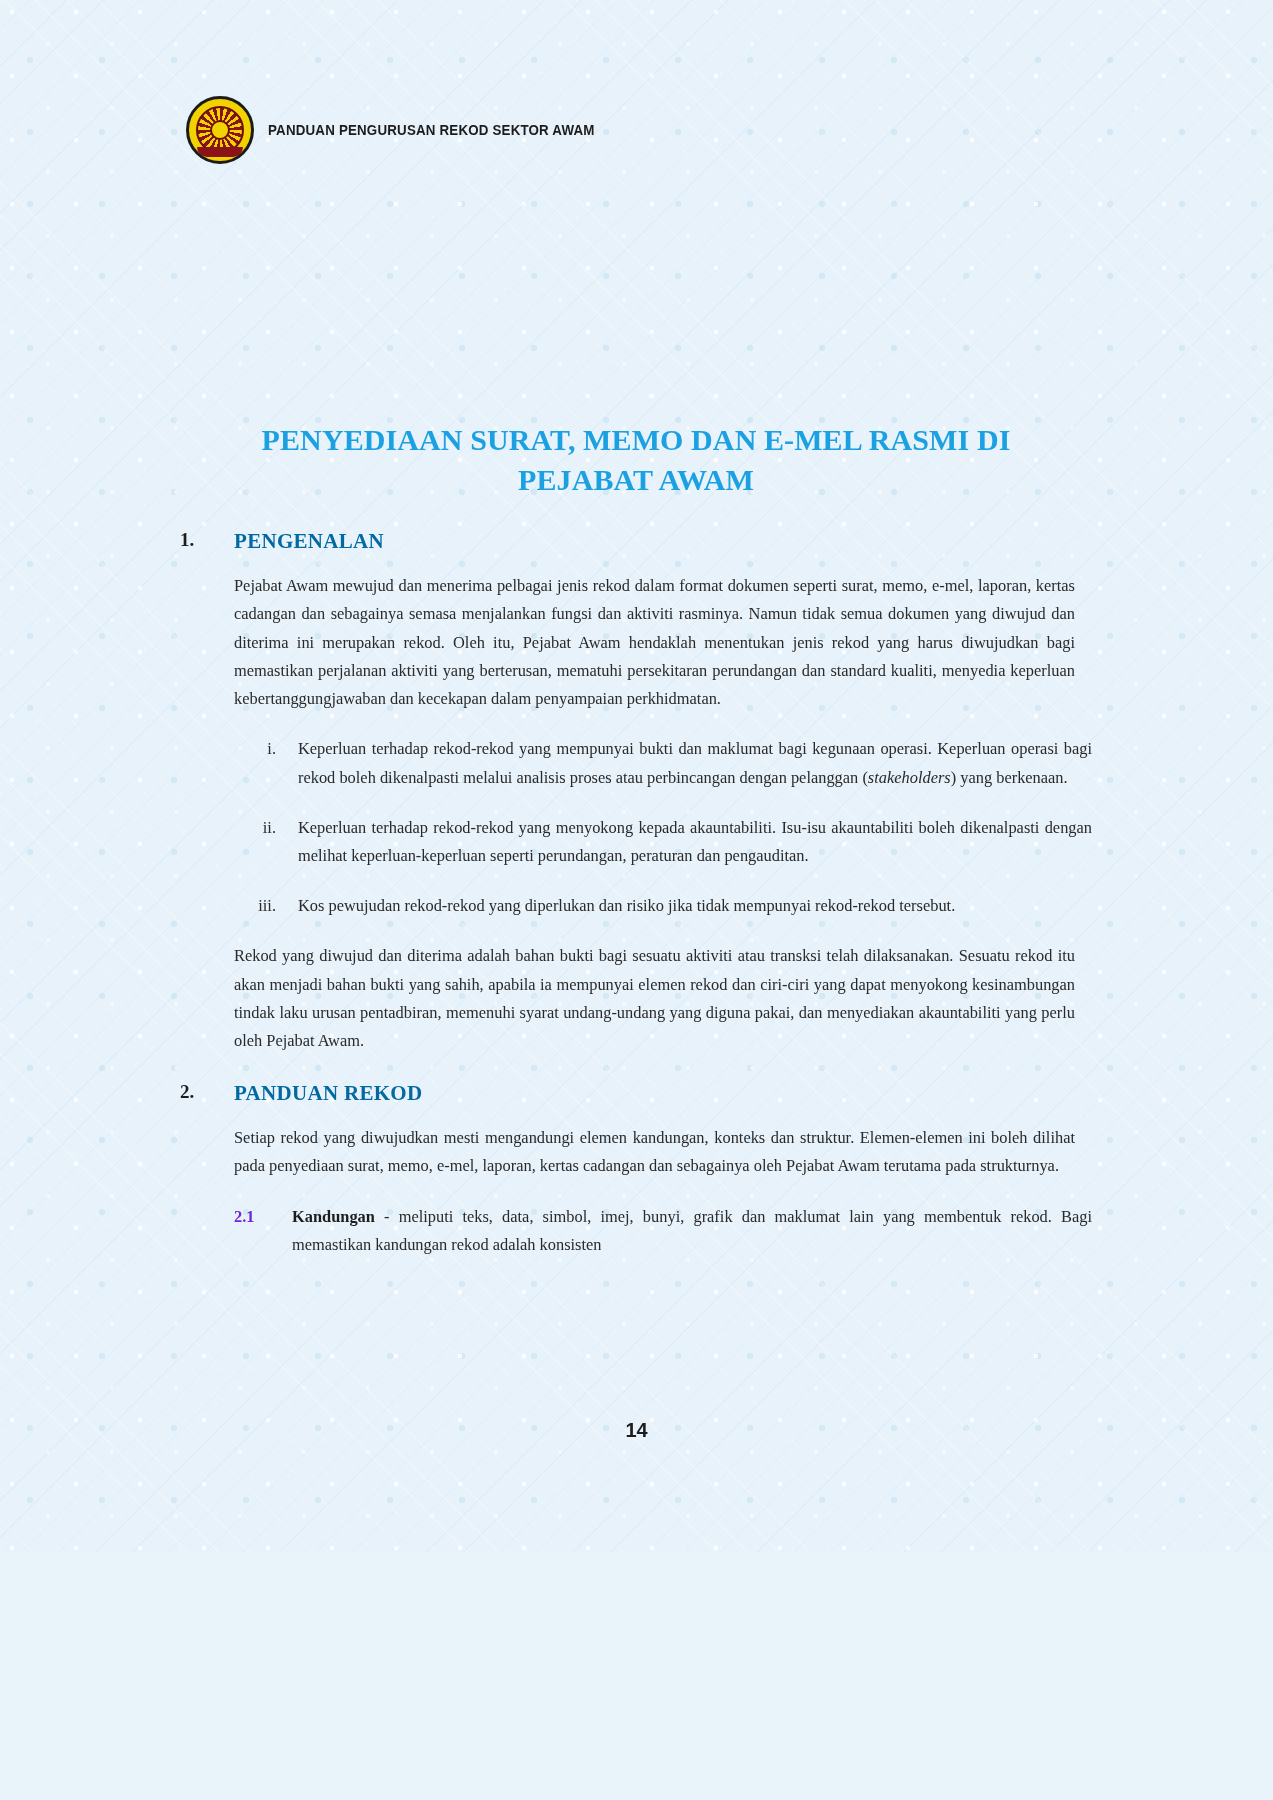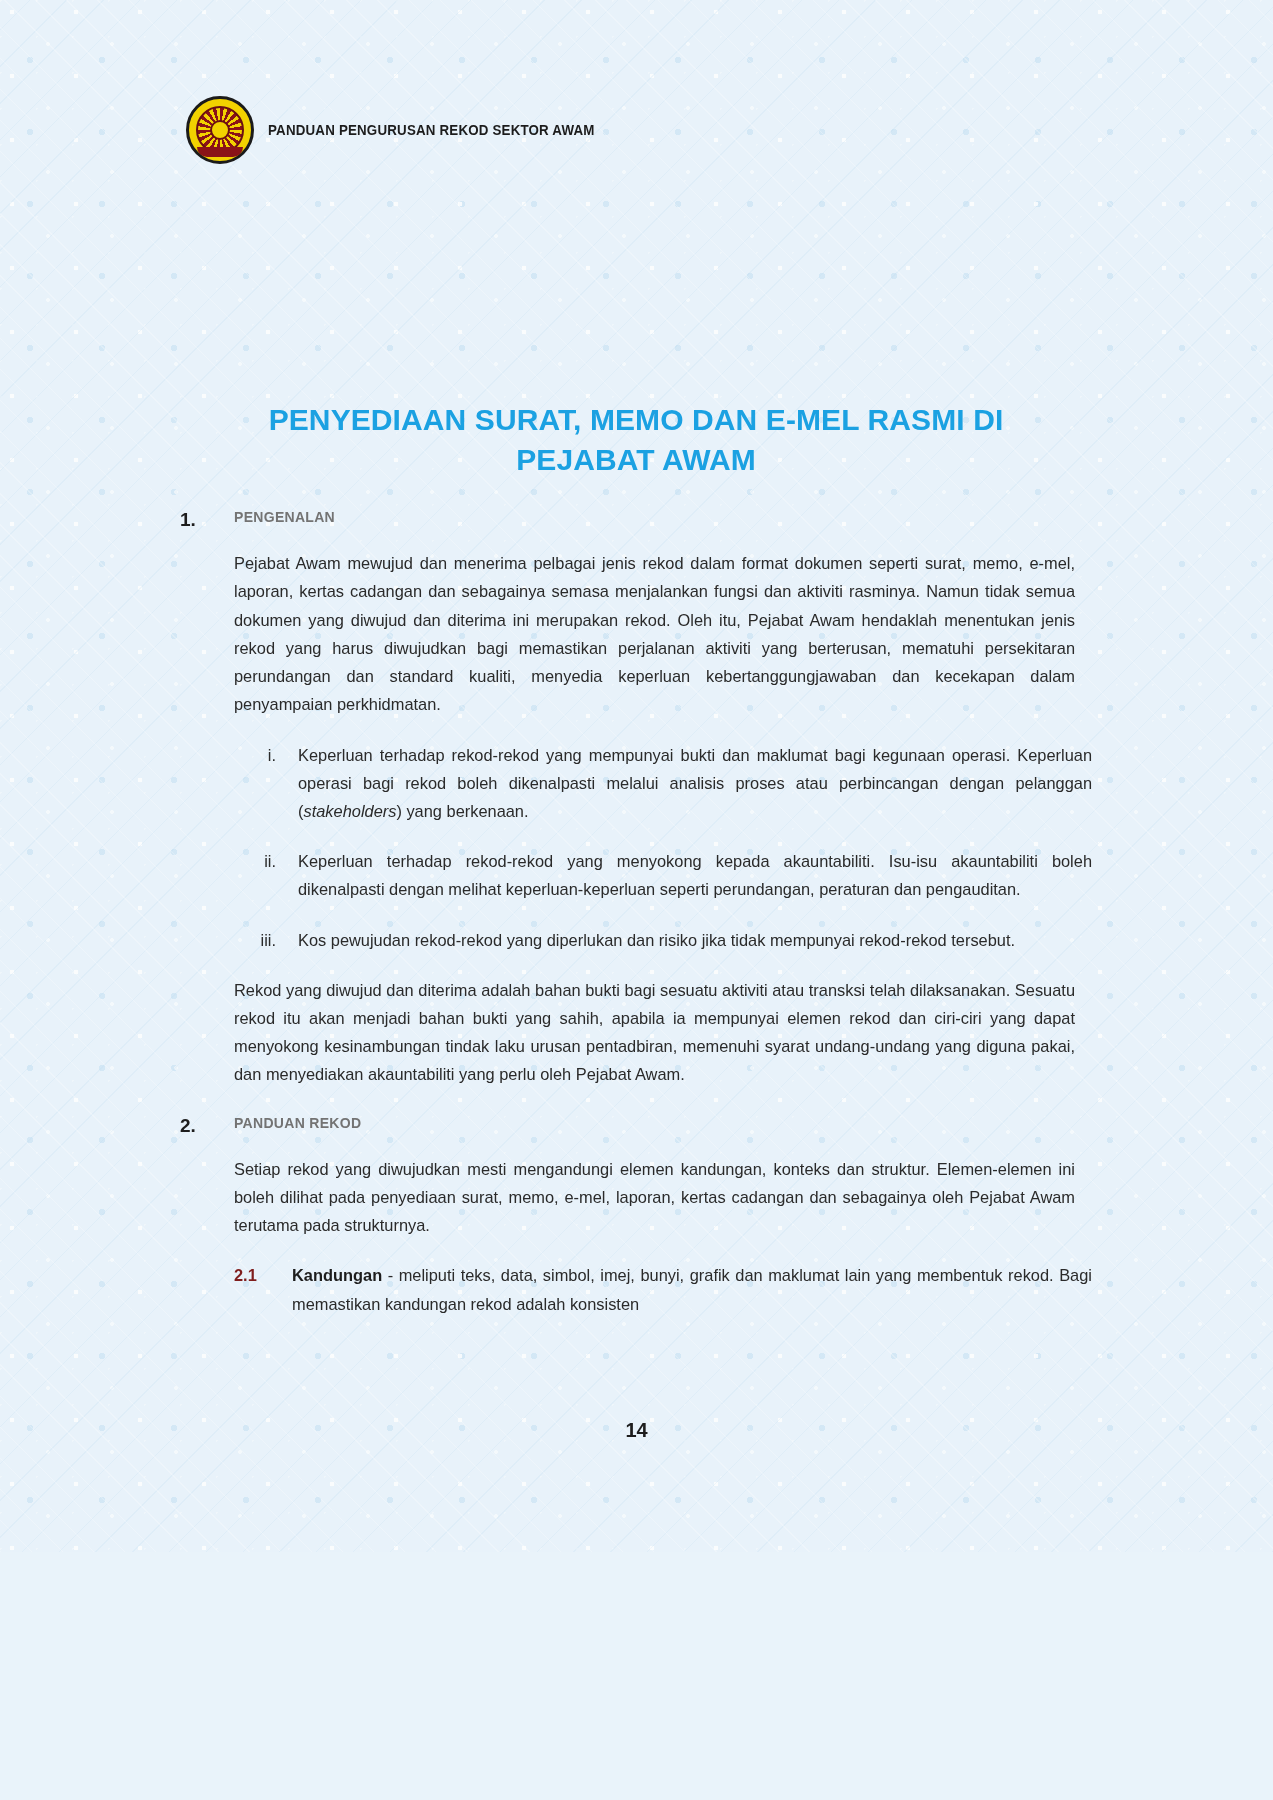--- a/index.html
+++ b/index.html
@@ -117,23 +117,24 @@
     color: #1c1c1c;
     font-stretch: condensed;
     transform: scaleX(0.92);
     transform-origin: left center;
     white-space: nowrap;
   }
 
   
   .content {
     position: absolute;
-    top: 400px;
+    top: 420px;
     left: 180px;
     width: 912px;
+    font-family: Liberation Serif, serif;
   }
 
   h1.doc-title {
     color: #1ba1e2;
     font-size: 30px;
     font-weight: bold;
     line-height: 1.32;
     text-align: center;
     margin: 0 0 30px 0;
     letter-spacing: 0.1px;
@@ -145,23 +146,23 @@
     margin: 26px 0 18px 0;
   }
   .section-num {
     width: 54px;
     flex: 0 0 54px;
     font-size: 19px;
     font-weight: bold;
     color: #1d1d1d;
   }
   .section-title {
-    font-size: 14px;
-    font-weight: bold;
-    color: #737373;
+    font-size: 21px;
+    font-weight: bold;
+    color: #0369a1;
     letter-spacing: 0.3px;
   }
 
   p.body {
     margin: 0 17px 22px 0;
     padding-left: 54px;
     font-size: 16.4px;
     line-height: 1.72;
     text-align: justify;
     color: #2a2a2a;
@@ -197,21 +198,21 @@
     display: flex;
     padding-left: 54px;
     margin-bottom: 18px;
   }
   .sub-num {
     flex: 0 0 58px;
     width: 58px;
     font-size: 16.4px;
     font-weight: bold;
     line-height: 1.72;
-    color: #7f1d1d;
+    color: #6d28d9;
   }
   .sub-text {
     flex: 1;
     font-size: 16.4px;
     line-height: 1.72;
     text-align: justify;
     color: #2a2a2a;
   }
   .sub-text b { color: #1d1d1d; }
   em { font-style: italic; }

